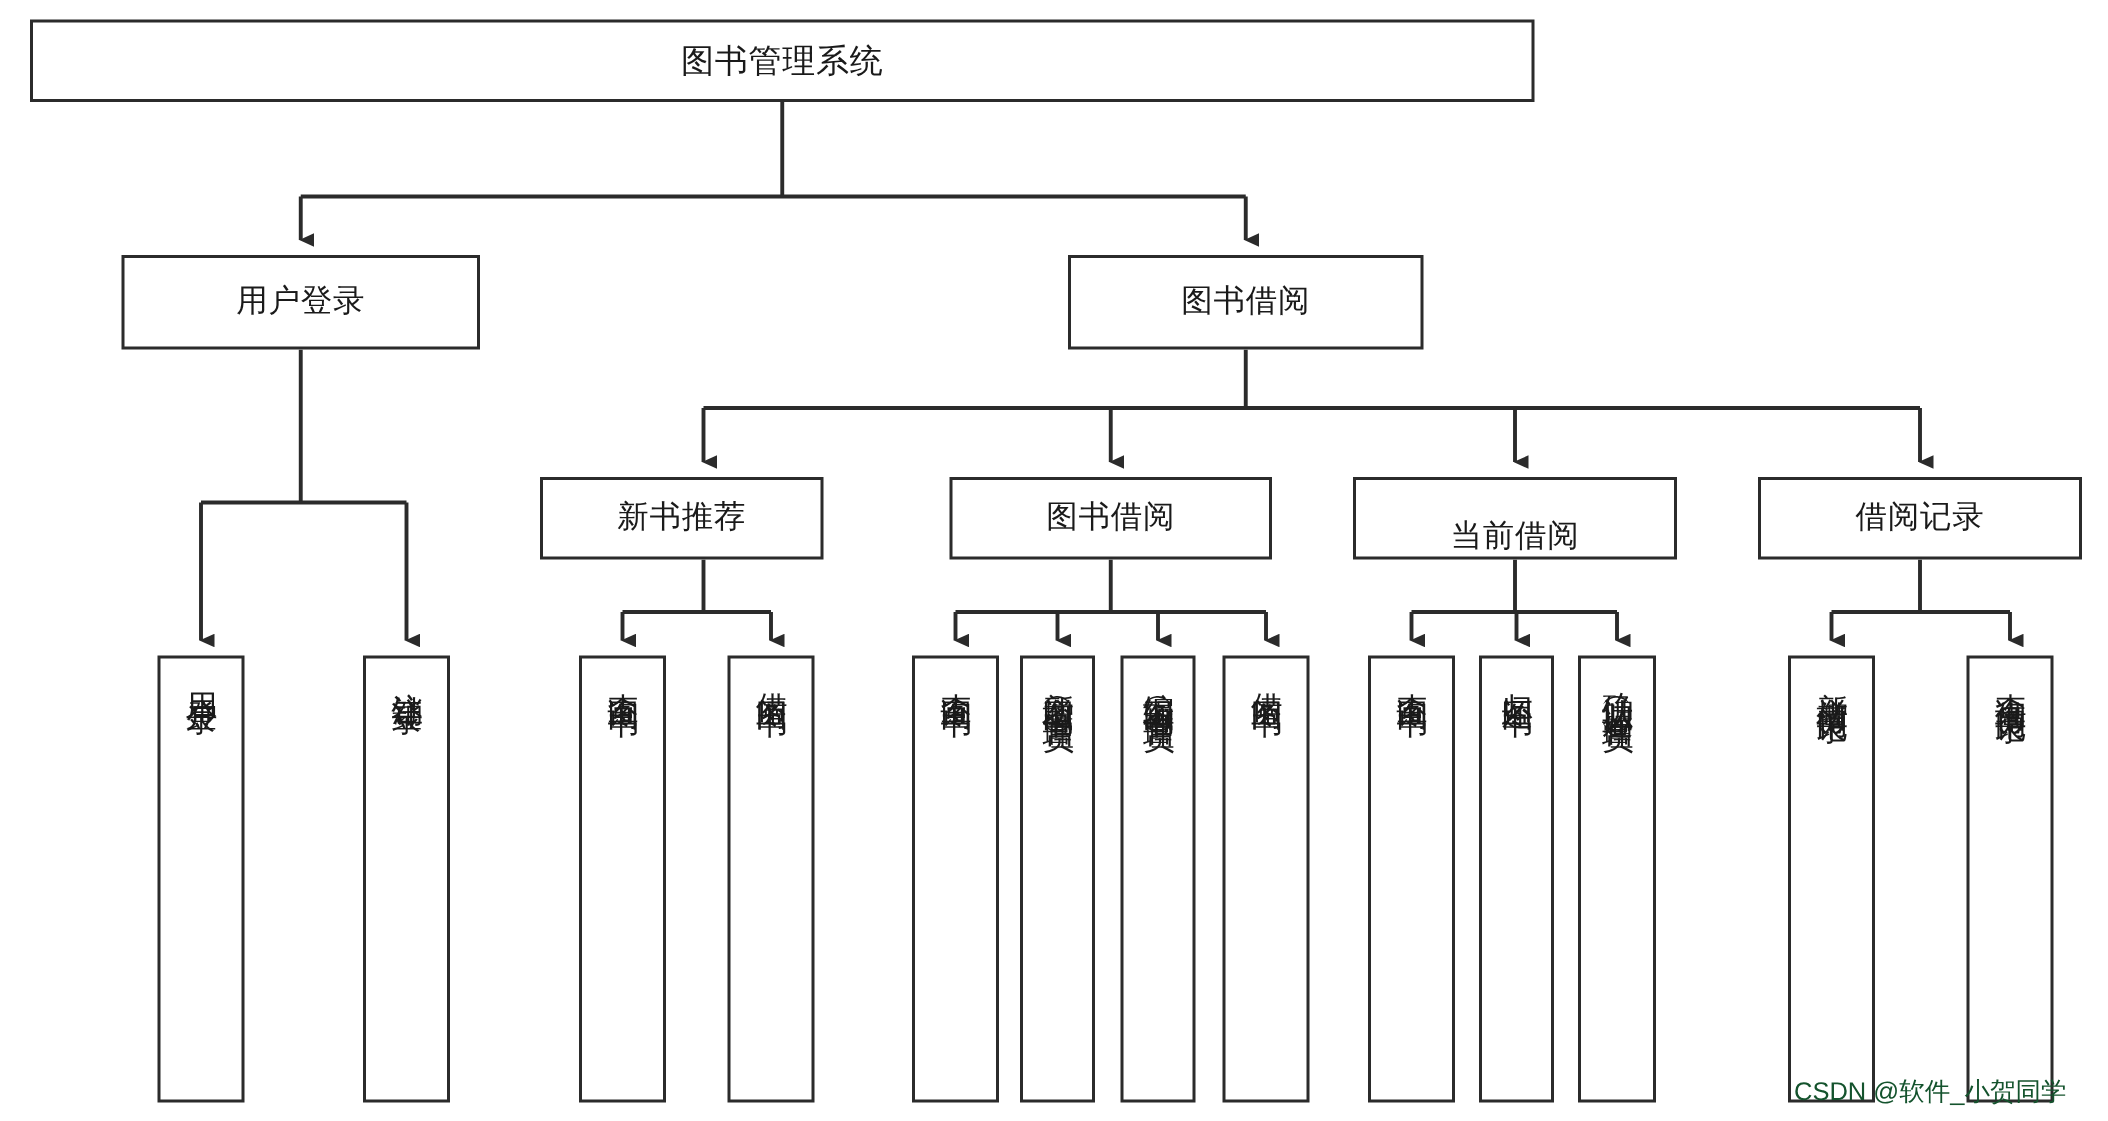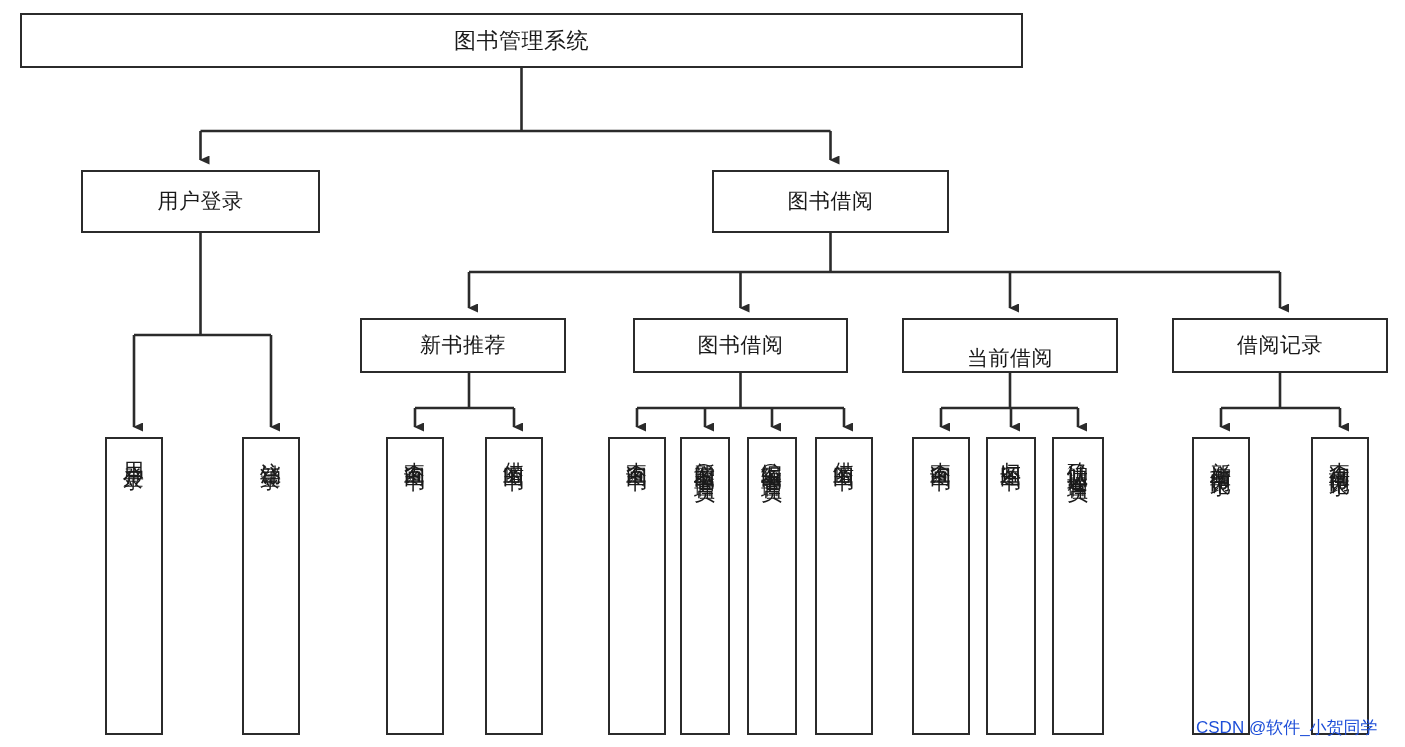--- a/index.html
+++ b/index.html
@@ -59,21 +59,21 @@
     margin: 0 auto;
   }
   .node.root .label {
     font-size: 22px;
   }
   .watermark {
     position: absolute;
     left: 1196px;
     top: 716px;
     font-size: 17px;
-    color: #1d4ed8;
+    color: #14532d;
     white-space: nowrap;
     z-index: 5;
     font-family: "Liberation Sans", "DejaVu Sans", sans-serif;
   }
 </style>
 </head>
 <body>
 
 <div id="canvas">
   <svg id="edges" viewBox="0 0 1405 747" xmlns="http://www.w3.org/2000/svg">
@@ -122,21 +122,21 @@
   <div id="node-layer">
       <div class="node horiz root" style="left: 20px; top: 13px; width: 1003px; height: 55px;">
         <span class="label">图书管理系统</span>
       </div>
       <div class="node horiz" style="left: 81px; top: 170px; width: 239px; height: 63px;">
         <span class="label">用户登录</span>
       </div>
       <div class="node horiz" style="left: 712px; top: 170px; width: 237px; height: 63px;">
         <span class="label">图书借阅</span>
       </div>
-      <div class="node horiz" style="left: 360px; top: 318px; width: 206px; height: 55px;">
+      <div class="node horiz" style="left: 360px; top: 318px; width: 189px; height: 55px;">
         <span class="label">新书推荐</span>
       </div>
       <div class="node horiz" style="left: 633px; top: 318px; width: 215px; height: 55px; align-items: center;">
         <span class="label">图书借阅</span>
       </div>
       <div class="node horiz" style="left: 902px; top: 318px; width: 216px; height: 55px; align-items: flex-end;">
         <span class="label">当前借阅</span>
       </div>
       <div class="node horiz" style="left: 1172px; top: 318px; width: 216px; height: 55px;">
         <span class="label">借阅记录</span>

